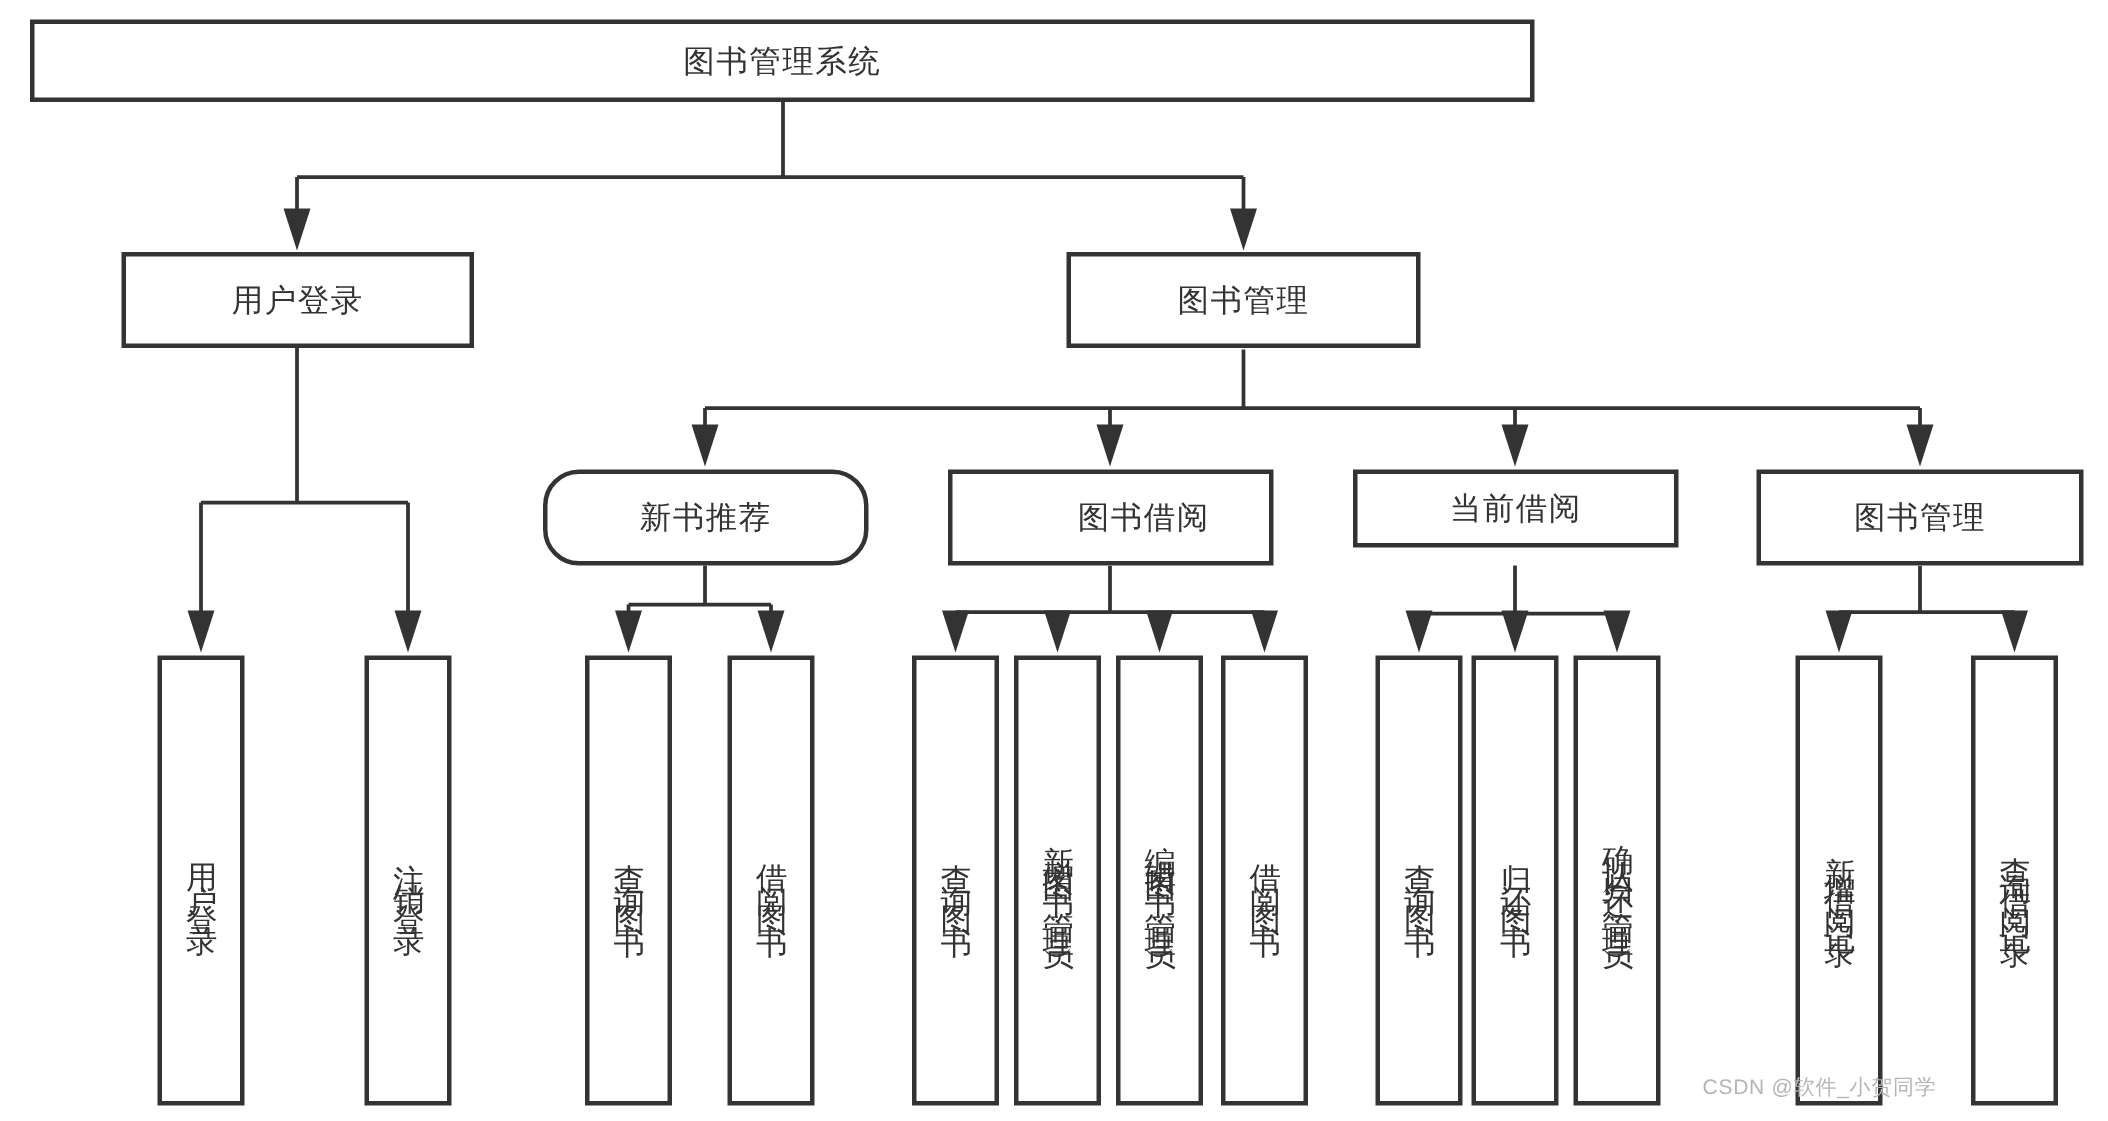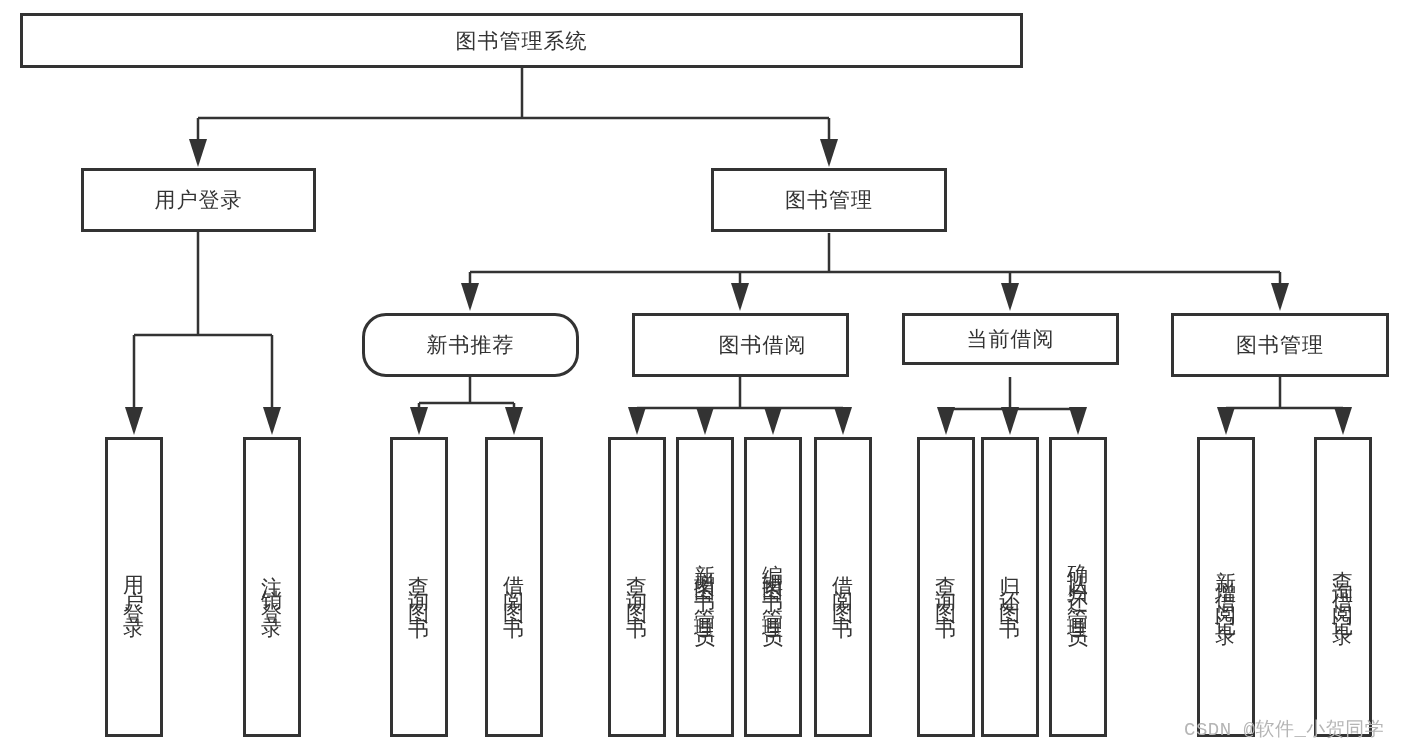--- a/index.html
+++ b/index.html
@@ -34,26 +34,25 @@
   .leaf-box{width:58px;top:437px;height:300px;}
   .vtext{
     writing-mode:vertical-rl;
     text-orientation:mixed;
     font-size:21px;
     line-height:1;
     white-space:nowrap;
   }
   .watermark{
     position:absolute;
-    left:1184px;top:716px;
-    font-size:19px;
+    left:1135px;top:716px;
+    font-size:14px;
     color:var(--wm);
     letter-spacing:0.5px;
     white-space:nowrap;
-    font-family:Liberation Mono, monospace;
   }
 </style>
 </head>
 <body>
 
 <div class="stage">
 
   <svg class="connectors" viewBox="0 0 1405 747">
     <path d="M522 68 V118 M198 118 H829 M198 118 V145 M829 118 V145"></path>
     <path d="M198 232 V335 M134 335 H272 M134 335 V412 M272 335 V412"></path>

